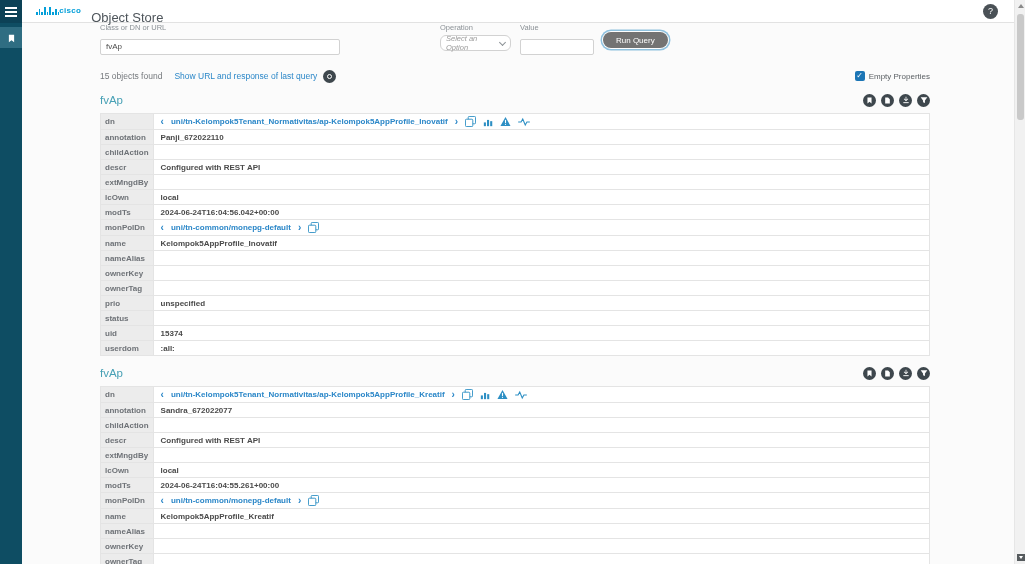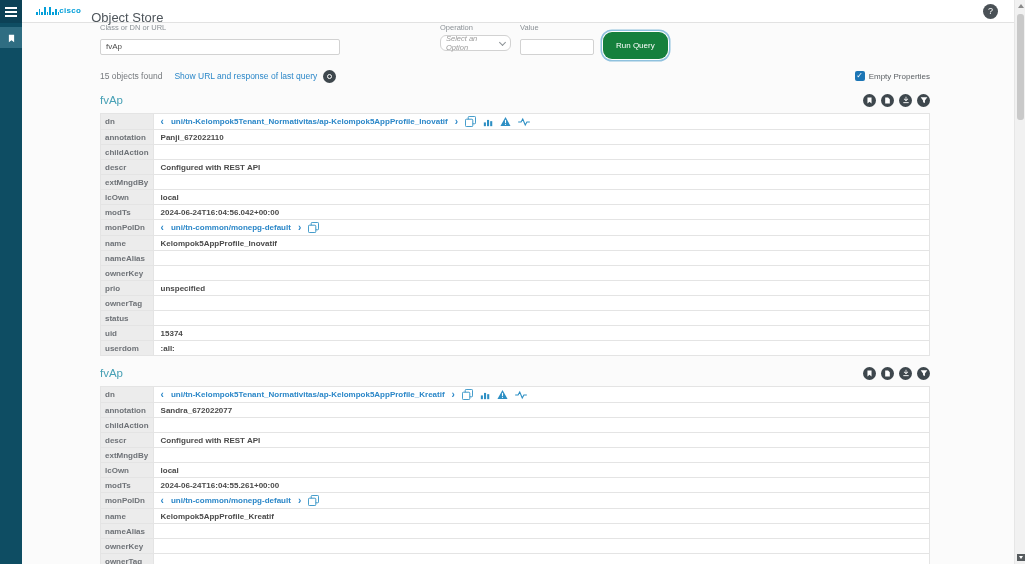--- a/index.html
+++ b/index.html
@@ -26,21 +26,21 @@
   .page { width:830px; margin-left:78px; }
 
   
   .qform { position:relative; height:34px; margin-top:0; }
   .fgroup { position:absolute; top:0; }
   .flabel { font-size:7.5px; color:#8b9196; margin-bottom:3px; display:block; }
   .tinput { height:16px; border:1px solid #d2d2d2; border-radius:2px; background:#fff; font-size:8px; color:#4a4a4a; padding:0 5px; width:100%; font-family:"Liberation Sans",sans-serif; }
   .selbox { height:16px; border:1px solid #d2d2d2; border-radius:6px; background:#fff; display:flex; align-items:center; padding:0 5px; cursor:pointer; }
   .selbox .ph { font-size:7.5px; font-style:italic; color:#9b9b9b; flex:1; }
   .selchev { width:5px; height:5px; border-right:1px solid #8b9196; border-bottom:1px solid #8b9196; transform:rotate(45deg); margin-top:-2px; }
-  .runbtn { position:absolute; left:503px; top:9px; height:27px; padding:0 13px; border:none; border-radius:9px; background:#15803d; color:#fff; font-size:8px; cursor:pointer; box-shadow:0 0 0 1px #fff, 0 0 0 2.5px #8fc1de; font-family:"Liberation Sans",sans-serif; }
+  .runbtn { position:absolute; left:503px; top:9px; height:16px; padding:0 13px; border:none; border-radius:9px; background:#737373; color:#fff; font-size:8px; cursor:pointer; box-shadow:0 0 0 1px #fff, 0 0 0 2.5px #8fc1de; font-family:"Liberation Sans",sans-serif; }
 
   
   .metabar { display:flex; align-items:center; margin-top:12px; height:14px; }
   .count { font-size:8.5px; color:#75797d; }
   .metalink { font-size:8.5px; color:#2b87c8; text-decoration:none; margin-left:12px; cursor:pointer; }
   .histdot { width:13px; height:13px; border-radius:50%; background:#3e474d; display:inline-flex; align-items:center; justify-content:center; margin-left:6px; cursor:pointer; }
   .histdot .ring { width:5px; height:5px; border:1.5px solid #fff; border-radius:50%; }
   .emptyprops { margin-left:auto; display:flex; align-items:center; gap:4px; }
   .cbx { width:10px; height:10px; background:#1b75b5; border-radius:2px; color:#fff; font-size:8px; line-height:10px; text-align:center; cursor:pointer; }
   .cbxlabel { font-size:8px; color:#5a5f63; }
@@ -263,27 +263,27 @@
     <td class="prop-key">nameAlias</td>
     <td class="prop-val"></td>
   </tr>
 
   <tr>
     <td class="prop-key">ownerKey</td>
     <td class="prop-val"></td>
   </tr>
 
   <tr>
+    <td class="prop-key">ownerTag</td>
+    <td class="prop-val"></td>
+  </tr>
+
+  <tr>
     <td class="prop-key">prio</td>
     <td class="prop-val">unspecified</td>
-  </tr>
-
-  <tr>
-    <td class="prop-key">ownerTag</td>
-    <td class="prop-val"></td>
   </tr>
 
   <tr>
     <td class="prop-key">status</td>
     <td class="prop-val"></td>
   </tr>
 
   <tr>
     <td class="prop-key">uid</td>
     <td class="prop-val">15374</td>

